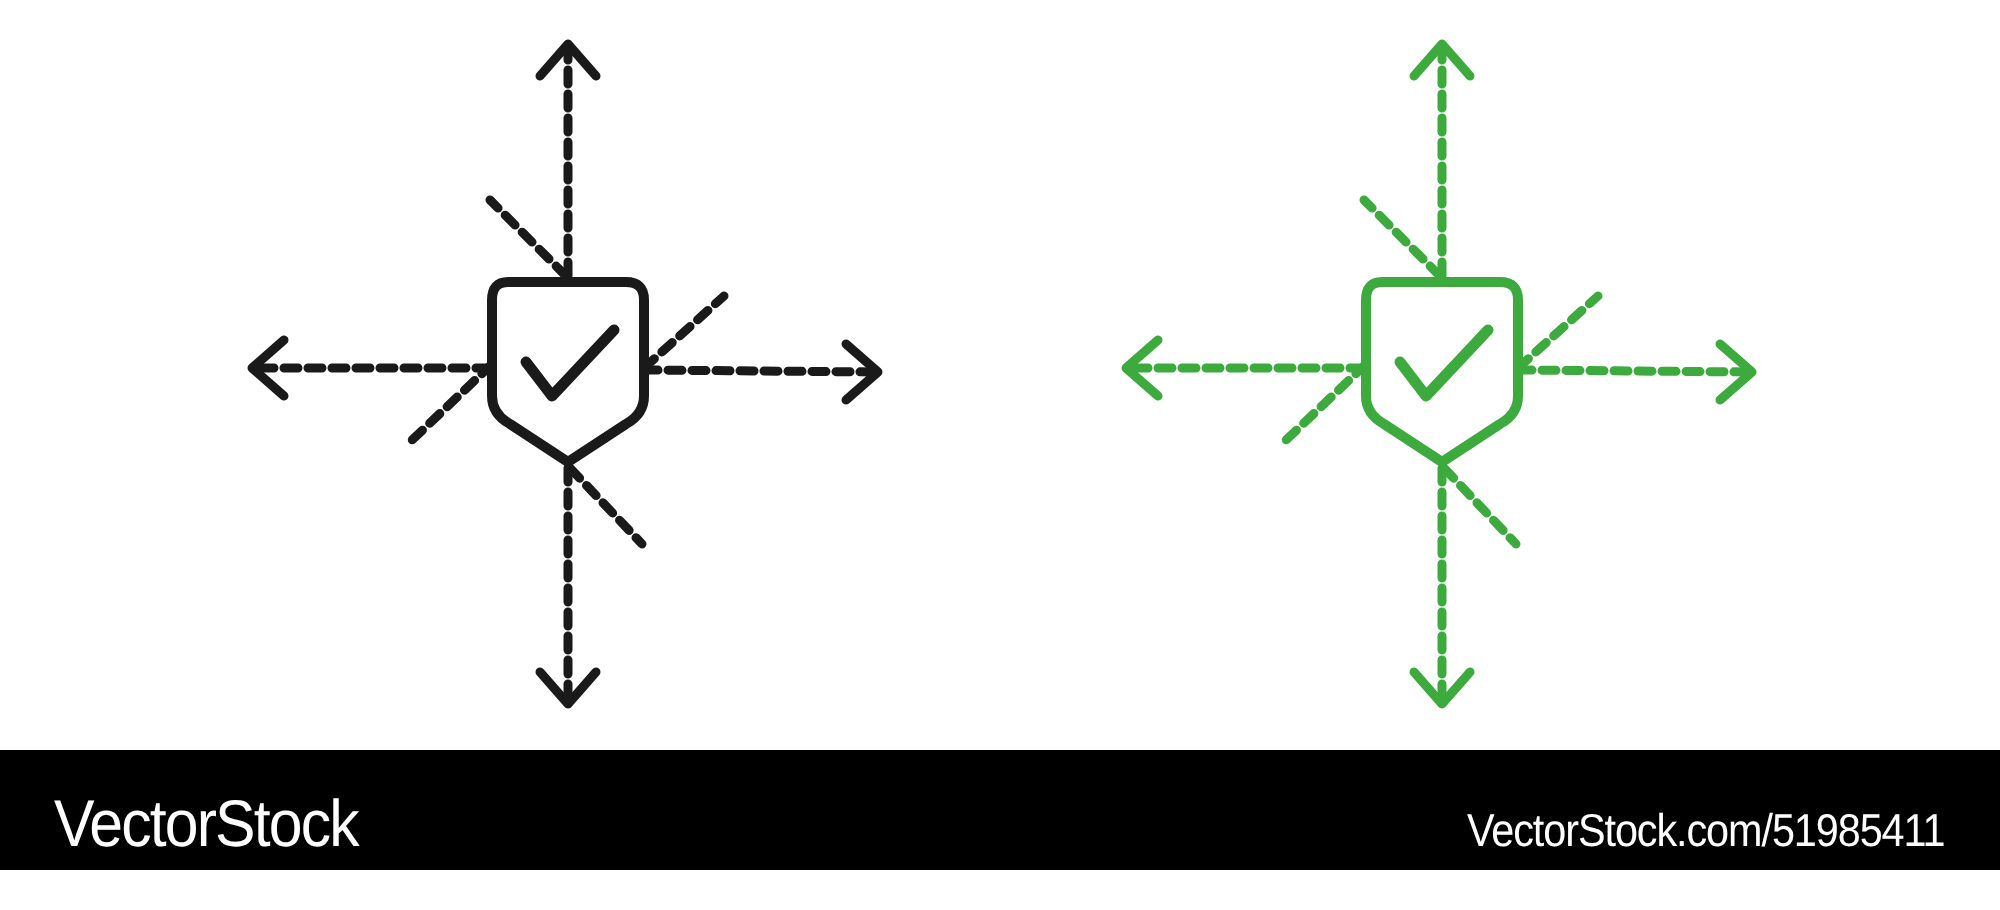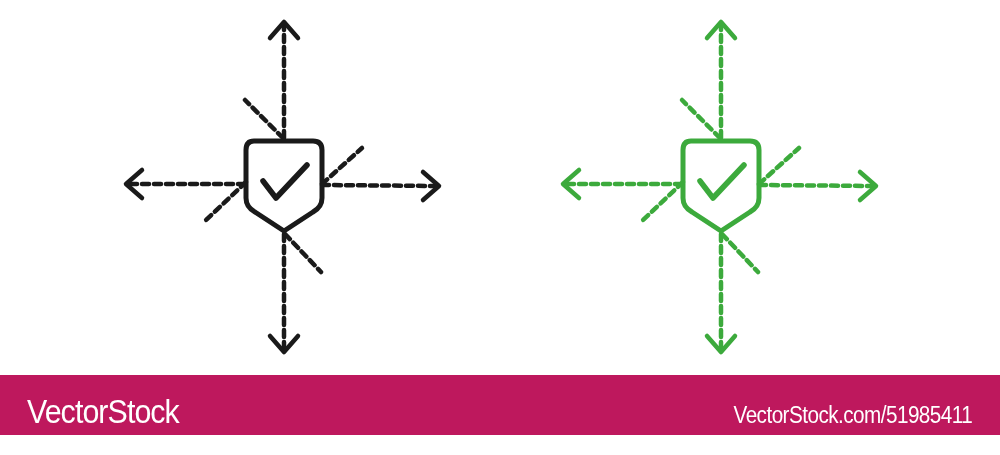--- a/index.html
+++ b/index.html
@@ -1,21 +1,21 @@
 <!DOCTYPE html>
 <html><head>
 <meta charset="utf-8">
 <style>
   html, body { margin:0; padding:0; }
   body { width:1000px; height:455px; background:#ffffff; position:relative; overflow:hidden; font-family:"Liberation Sans", sans-serif; }
   .icon-wrap { position:absolute; top:0; width:500px; height:375px; }
   .icon-wrap svg { position:absolute; left:0; top:0; width:500px; height:375px; }
   #icon-black { left:0; }
   #icon-green { left:437px; }
-  .footer { position:absolute; left:0; top:375px; width:1000px; height:60px; background:#be185d; }
+  .footer { position:absolute; left:0; top:375px; width:1000px; height:60px; background:#000000; }
   .brand { position:absolute; left:27px; top:18px; color:#ffffff; font-size:33px; letter-spacing:-1px; font-family:"Liberation Sans", sans-serif; transform:scaleX(0.92); transform-origin:left center; }
   .stock-id { position:absolute; right:28px; top:27px; color:#ffffff; font-size:23px; letter-spacing:-0.6px; font-family:"Liberation Sans", sans-serif; transform:scaleX(0.9); transform-origin:right center; }
 </style>
 </head>
 <body>
 
 <div class="icon-wrap" id="icon-black">
   <svg viewBox="0 0 500 375">
     <g fill="none" stroke="#1a1a1a" stroke-width="4.5" stroke-linecap="round" stroke-linejoin="round">
 

